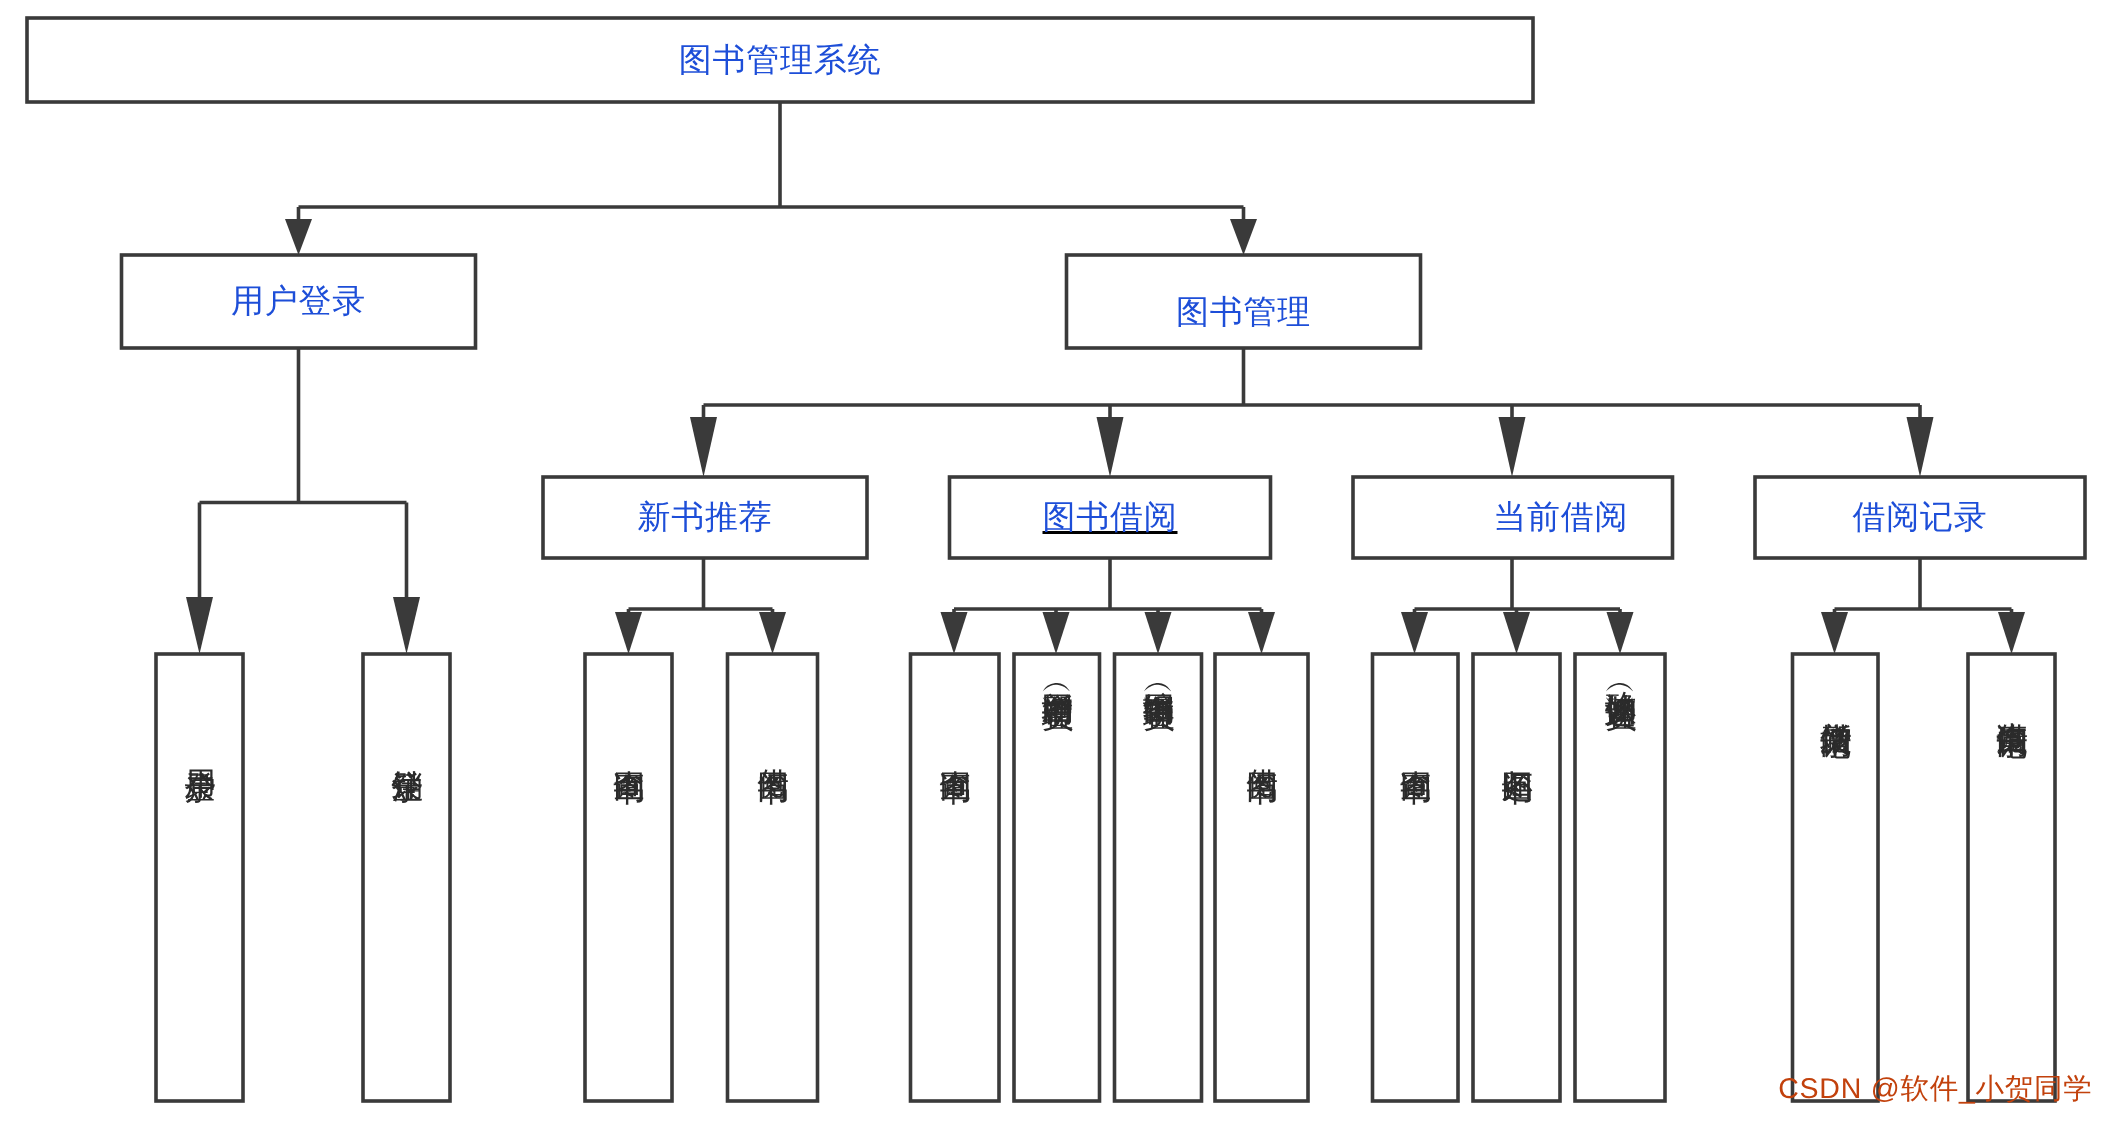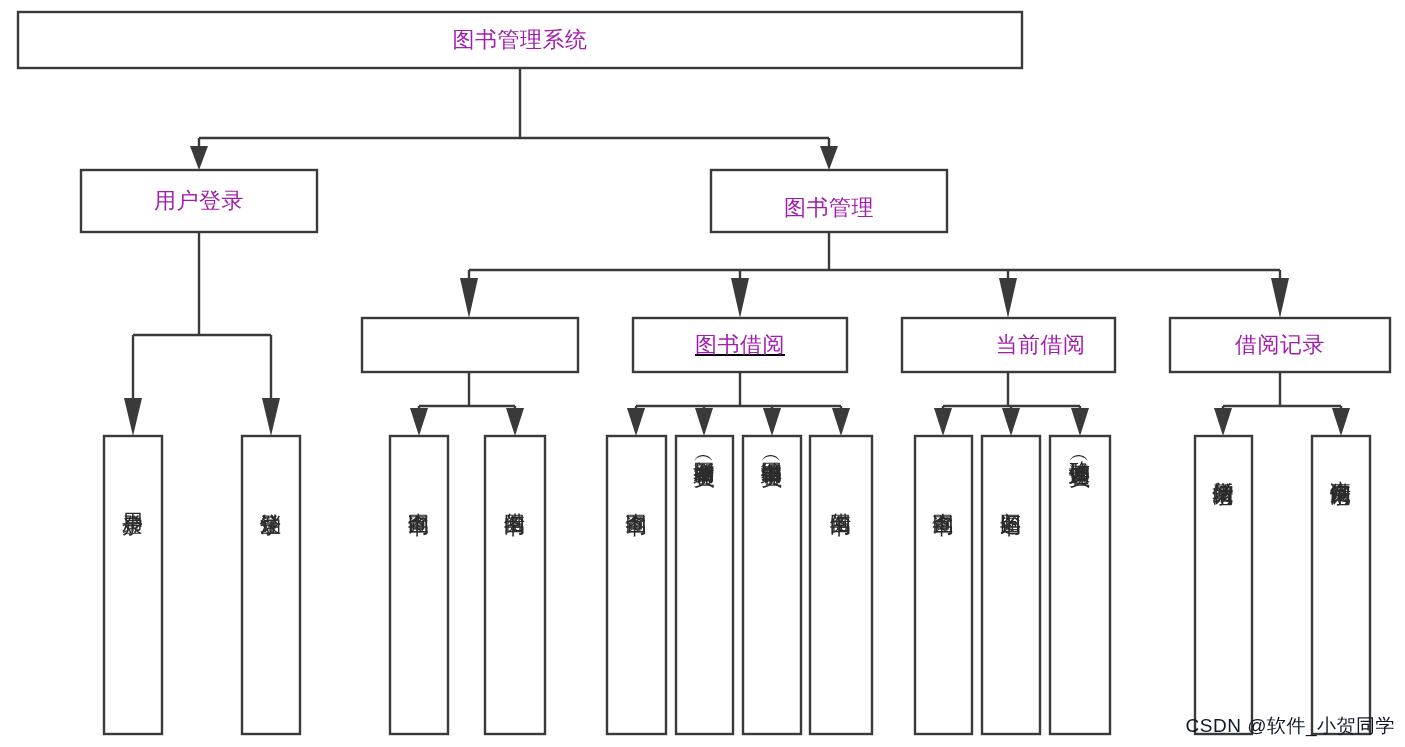--- a/index.html
+++ b/index.html
@@ -61,31 +61,31 @@
   .hlabel-wrap {
     position: absolute;
     display: flex;
     align-items: center;
     justify-content: center;
     pointer-events: none;
   }
   .hlabel-text {
     font-family: "Liberation Sans", "DejaVu Sans", sans-serif;
     font-size: 22px;
-    color: #a21caf;
+    color: #1d4ed8;
     white-space: nowrap;
     letter-spacing: 0.5px;
   }
   #watermark {
     position: absolute;
     right: 10px;
     bottom: 8px;
     font-family: "Liberation Sans", "DejaVu Sans", sans-serif;
     font-size: 19px;
-    color: #0f172a;
+    color: #c2410c;
     letter-spacing: 0.5px;
     white-space: nowrap;
     pointer-events: none;
     text-align: center;
   }
 </style>
 </head>
 <body>
 
 <div id="diagram-root">
@@ -197,20 +197,23 @@
 
   <div class="hlabel-wrap" style="left:18px;  top:12px;  width:1004px; height:56px;">
     <span class="hlabel-text">图书管理系统</span>
   </div>
   <div class="hlabel-wrap" style="left:81px;  top:170px; width:236px; height:62px;">
     <span class="hlabel-text">用户登录</span>
   </div>
   <div class="hlabel-wrap" style="left:711px; top:170px; width:236px; height:75px;">
     <span class="hlabel-text">图书管理</span>
   </div>
+  <div class="hlabel-wrap" style="left:362px; top:318px; width:216px; height:54px;">
+    <span class="hlabel-text">新书推荐</span>
+  </div>
   <div class="hlabel-wrap" style="left:633px; top:318px; width:214px; height:54px;text-decoration:underline;">
     <span class="hlabel-text">图书借阅</span>
   </div>
   <div class="hlabel-wrap" style="left:902px; top:318px; width:213px; height:54px;padding-left:32px;">
     <span class="hlabel-text">当前借阅</span>
   </div>
   <div class="hlabel-wrap" style="left:1170px; top:318px; width:220px; height:54px;border-radius:14px;">
     <span class="hlabel-text">借阅记录</span>
   </div>
 

